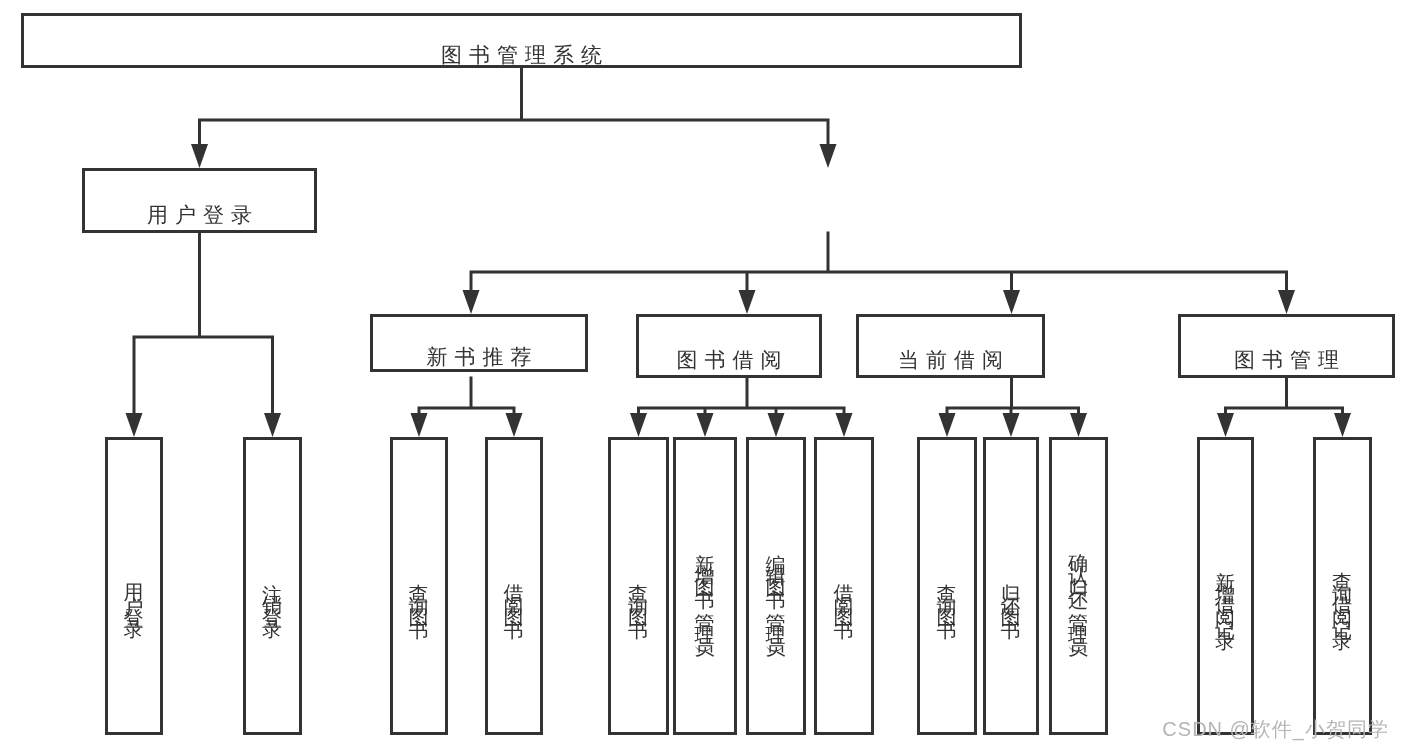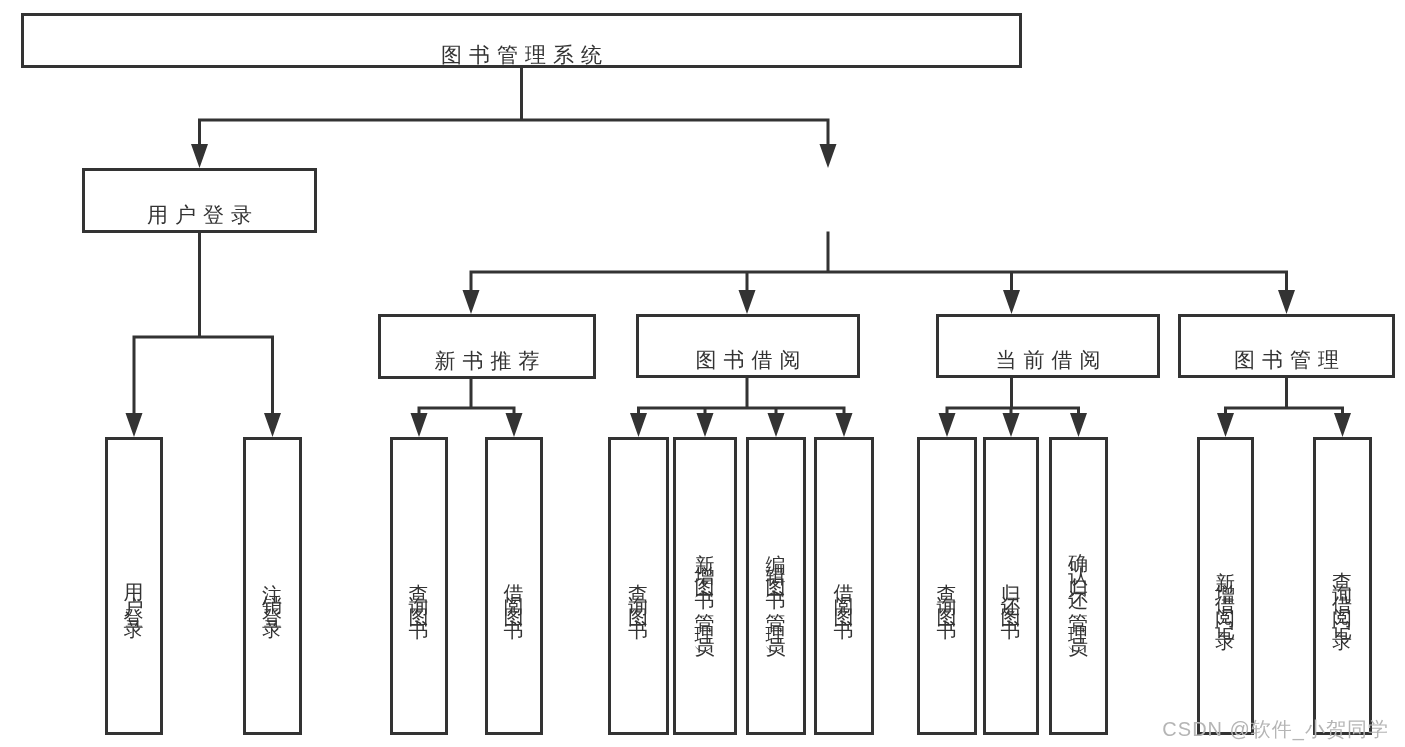--- a/index.html
+++ b/index.html
@@ -92,27 +92,27 @@
   </svg>
 
   <div class="node h" style="left:21px; top:13px; width:1001px; height:55px">
     <span>图书管理系统</span>
   </div>
 
   <div class="node h" style="left:82px; top:168px; width:235px; height:65px">
     <span>用户登录</span>
   </div>
 
-  <div class="node h" style="left:378px; top:314px; width:218px; height:65px">
+  <div class="node h" style="left:370px; top:314px; width:218px; height:58px">
     <span>新书推荐</span>
   </div>
-  <div class="node h" style="left:636px; top:314px; width:224px; height:64px">
+  <div class="node h" style="left:636px; top:314px; width:186px; height:64px">
     <span>图书借阅</span>
   </div>
-  <div class="node h" style="left:936px; top:314px; width:224px; height:64px">
+  <div class="node h" style="left:856px; top:314px; width:189px; height:64px">
     <span>当前借阅</span>
   </div>
   <div class="node h" style="left:1178px; top:314px; width:217px; height:64px">
     <span>图书管理</span>
   </div>
 
   <div class="node v" style="left:105px; top:437px; width:58px; height:298px">
     <span>用户登录</span>
   </div>
   <div class="node v" style="left:243px; top:437px; width:59px; height:298px">

